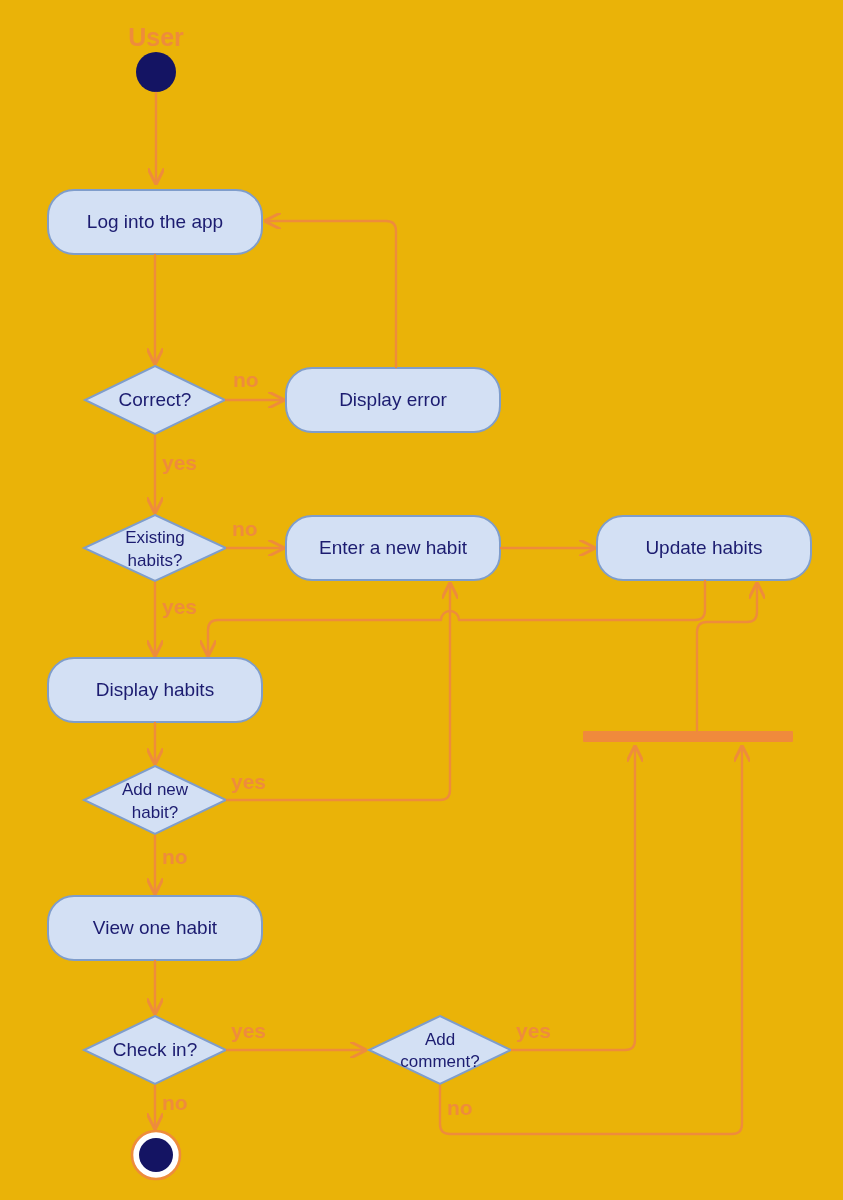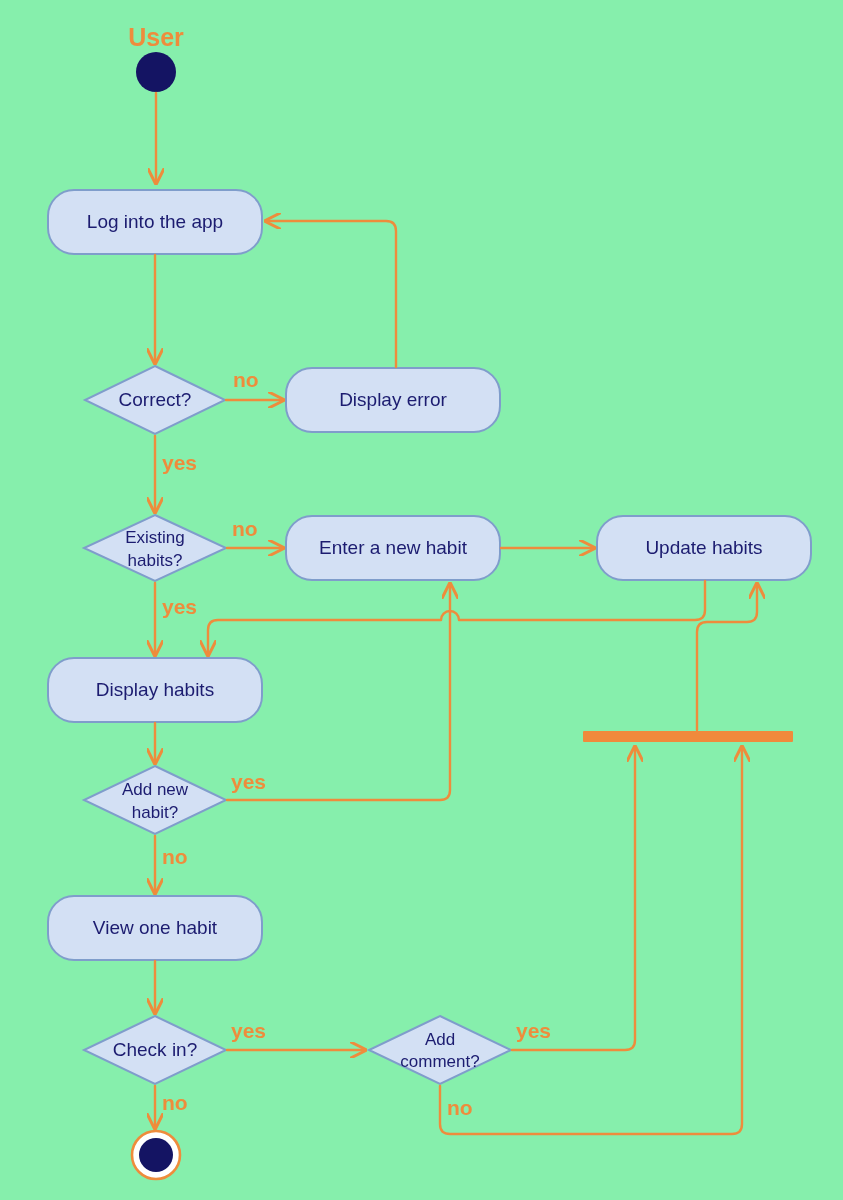--- a/index.html
+++ b/index.html
@@ -11,21 +11,21 @@
   body {
     width: 843px;
     height: 1200px;
     font-family: "Liberation Sans", sans-serif;
     overflow: hidden;
   }
   #diagram-root {
     position: relative;
     width: 843px;
     height: 1200px;
-    background: #86efac;
+    background: #eab308;
   }
   svg#activity-diagram {
     display: block;
     width: 843px;
     height: 1200px;
   }
   .node-shape {
     fill: #d3e0f4;
     stroke: #7f9dcb;
     stroke-width: 2;

